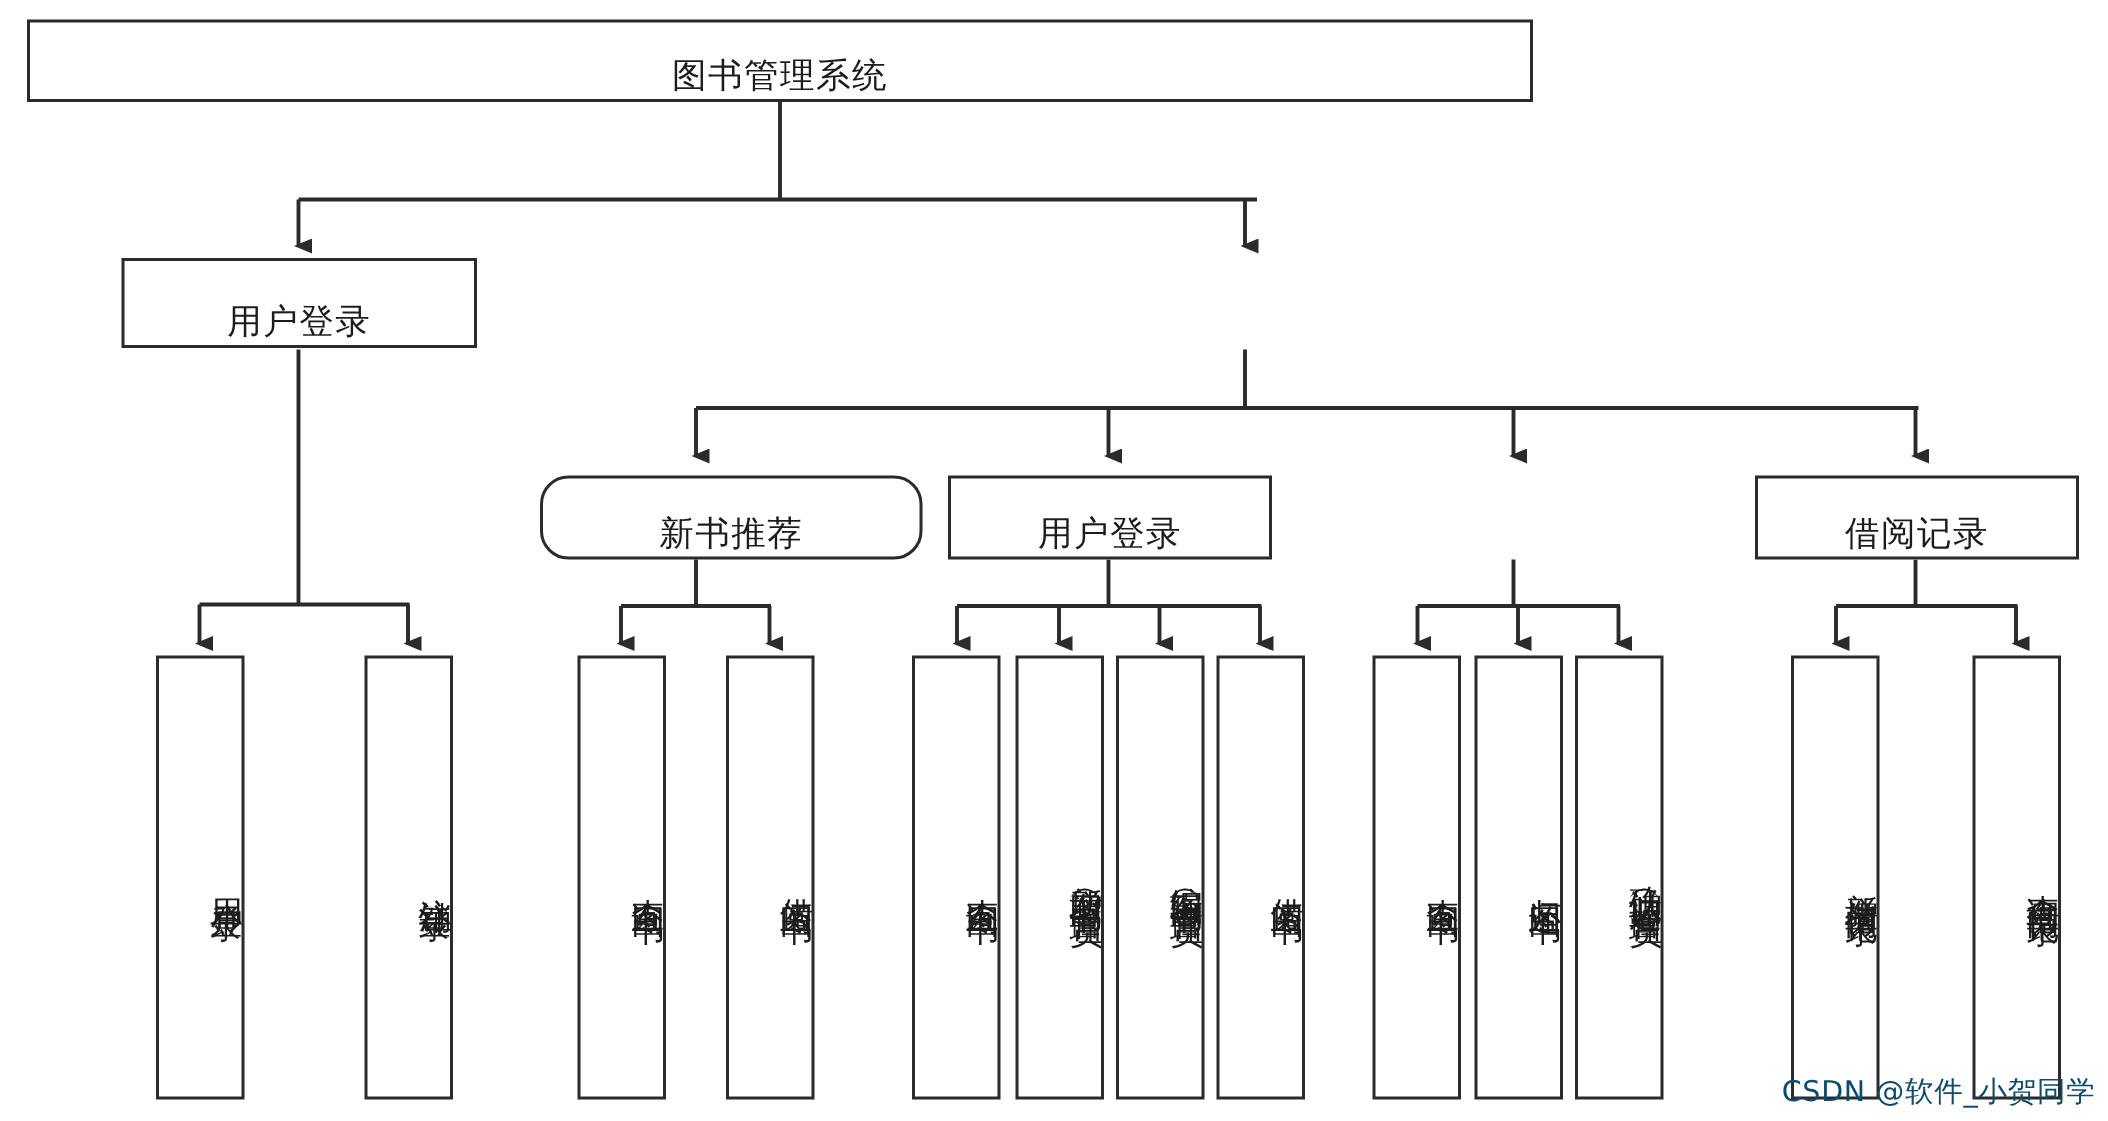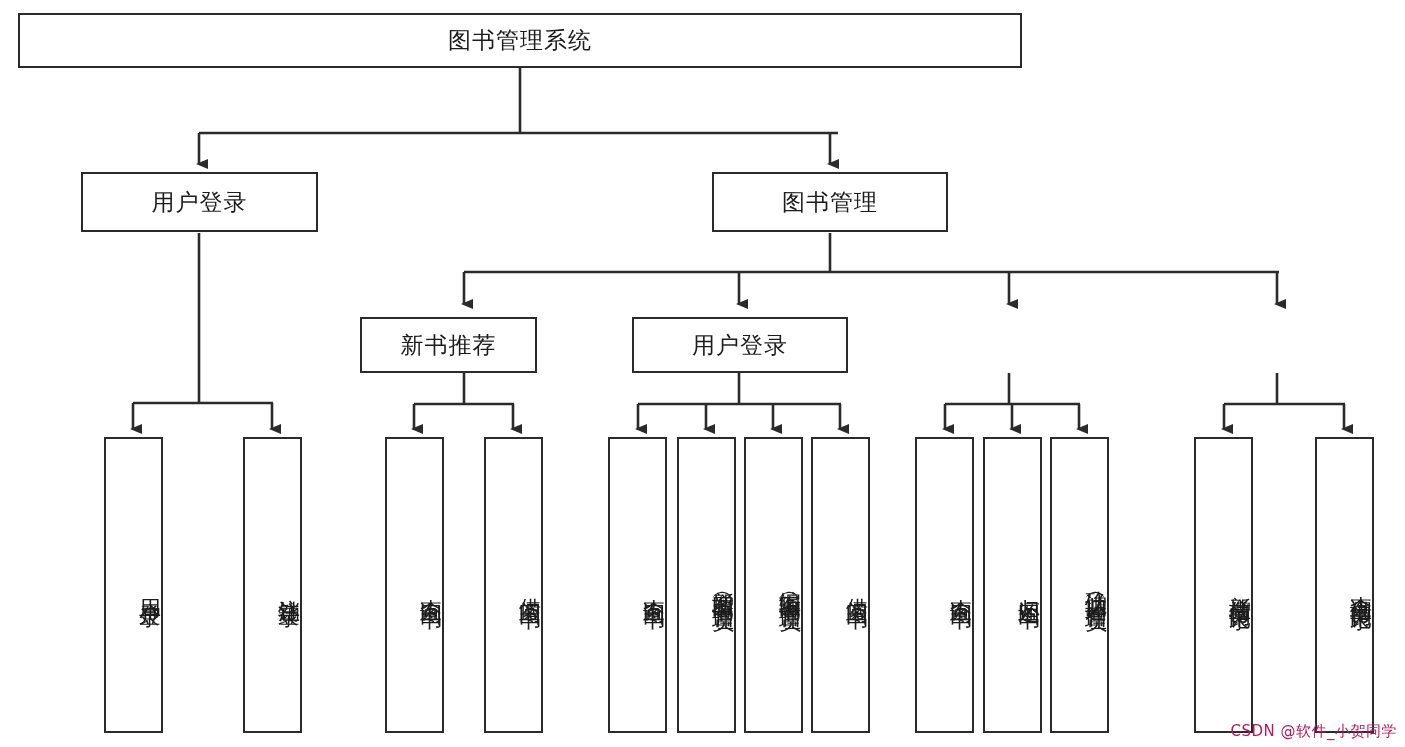--- a/index.html
+++ b/index.html
@@ -25,21 +25,21 @@
     width: 1405px;
     height: 747px;
     pointer-events: none;
   }
   .node {
     position: absolute;
     box-sizing: border-box;
     background: #ffffff;
     border: 2.5px solid #2b2b2b;
     display: flex;
-    align-items: center;
+    align-items: flex-end;
     justify-content: center;
     color: #1c1c1c;
   }
   .node.horiz {
     font-size: 23px;
     letter-spacing: 1px;
   }
   .node.vert {
     writing-mode: vertical-rl;
     text-orientation: upright;
@@ -59,22 +59,22 @@
     text-orientation: upright;
     white-space: nowrap;
   }
   .title-node {
     font-size: 25px;
   }
   #watermark {
     position: absolute;
     right: 8px;
     bottom: 6px;
-    font-size: 15px;
-    color: #be185d;
+    font-size: 19px;
+    color: #0c4a6e;
     letter-spacing: 0.5px;
     white-space: nowrap;
     font-family: "DejaVu Sans", "Liberation Sans", sans-serif;
   }
 </style>
 </head>
 <body>
 
 <div id="canvas">
 
@@ -128,29 +128,29 @@
     </g>
   </svg>
 
   <div class="node horiz title-node" style="left:18px; top:13px; width:1004px; height:55px;">
     <span class="lbl">图书管理系统</span>
   </div>
 
   <div class="node horiz" style="left:81px; top:172px; width:237px; height:60px;">
     <span class="lbl">用户登录</span>
   </div>
-  <div class="node horiz" style="left:712px; top:172px; width:236px; height:60px;">
-    <span class="lbl">图书管理</span>
-  </div>
 
-  <div class="node horiz" style="left:360px; top:317px; width:177px; height:56px;">
+  <div class="node horiz" style="left:360px; top:317px; width:255px; height:56px;border-radius:19px;">
     <span class="lbl">新书推荐</span>
   </div>
   <div class="node horiz" style="left:632px; top:317px; width:216px; height:56px;">
     <span class="lbl">用户登录</span>
+  </div>
+  <div class="node horiz" style="left:1170px; top:317px; width:216px; height:56px;">
+    <span class="lbl">借阅记录</span>
   </div>
 
   <div class="node vert" style="left:104px; top:437px; width:59px; height:296px;">
     <span class="lbl">用户登录</span>
   </div>
   <div class="node vert" style="left:243px; top:437px; width:59px; height:296px;">
     <span class="lbl">注销登录</span>
   </div>
 
   <div class="node vert" style="left:385px; top:437px; width:59px; height:296px;">

